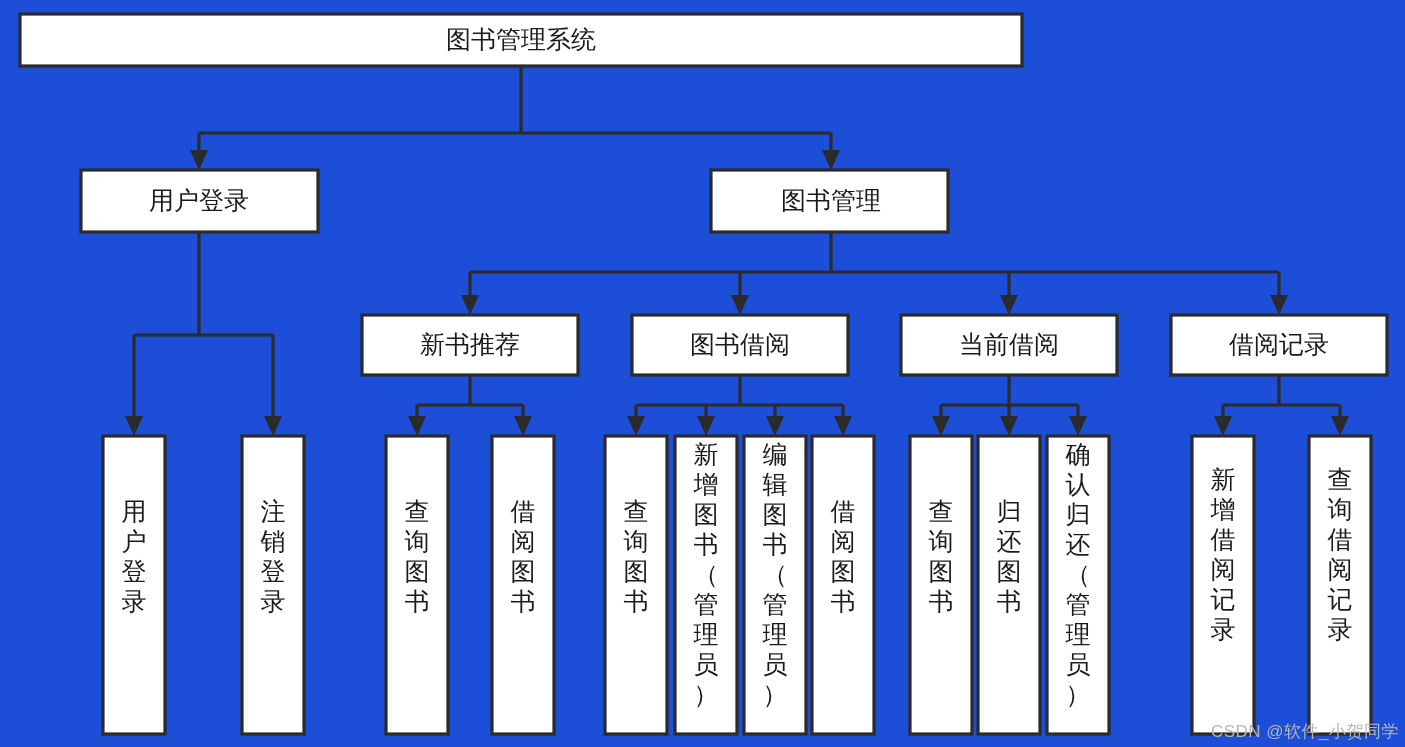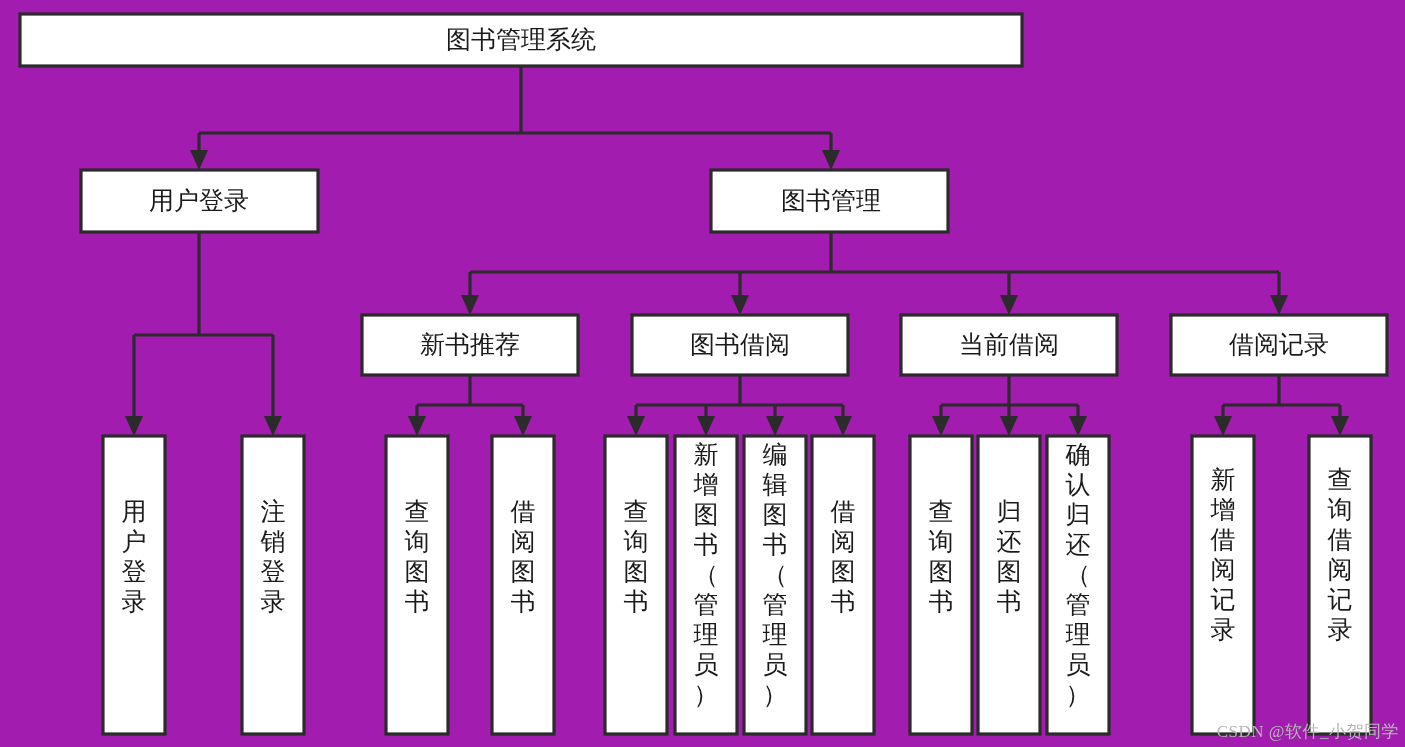--- a/index.html
+++ b/index.html
@@ -10,21 +10,21 @@
   body {
     width: 1405px;
     height: 747px;
     font-family: "DejaVu Sans", "Liberation Sans", sans-serif;
     overflow: hidden;
   }
   #diagram-root {
     position: relative;
     width: 1405px;
     height: 747px;
-    background: #a21caf;
+    background: #1d4ed8;
   }
   svg.diagram {
     display: block;
     width: 1405px;
     height: 747px;
   }
   .node-box {
     fill: #ffffff;
     stroke: #2b2b2b;
     stroke-width: 3.2;
@@ -49,21 +49,21 @@
   text.node-label-vertical {
     fill: #1a1a1a;
     font-family: "DejaVu Sans", "Liberation Sans", sans-serif;
     font-size: 25px;
     text-anchor: middle;
   }
   .watermark {
     position: absolute;
     right: 6px;
     bottom: 4px;
-    font-family: Liberation Serif, serif;
+    font-family: Liberation Sans, sans-serif;
     font-size: 17px;
     color: #b6b6b6;
     letter-spacing: 0.5px;
     white-space: nowrap;
     pointer-events: none;
   }
 </style>
 </head>
 <body>
 

